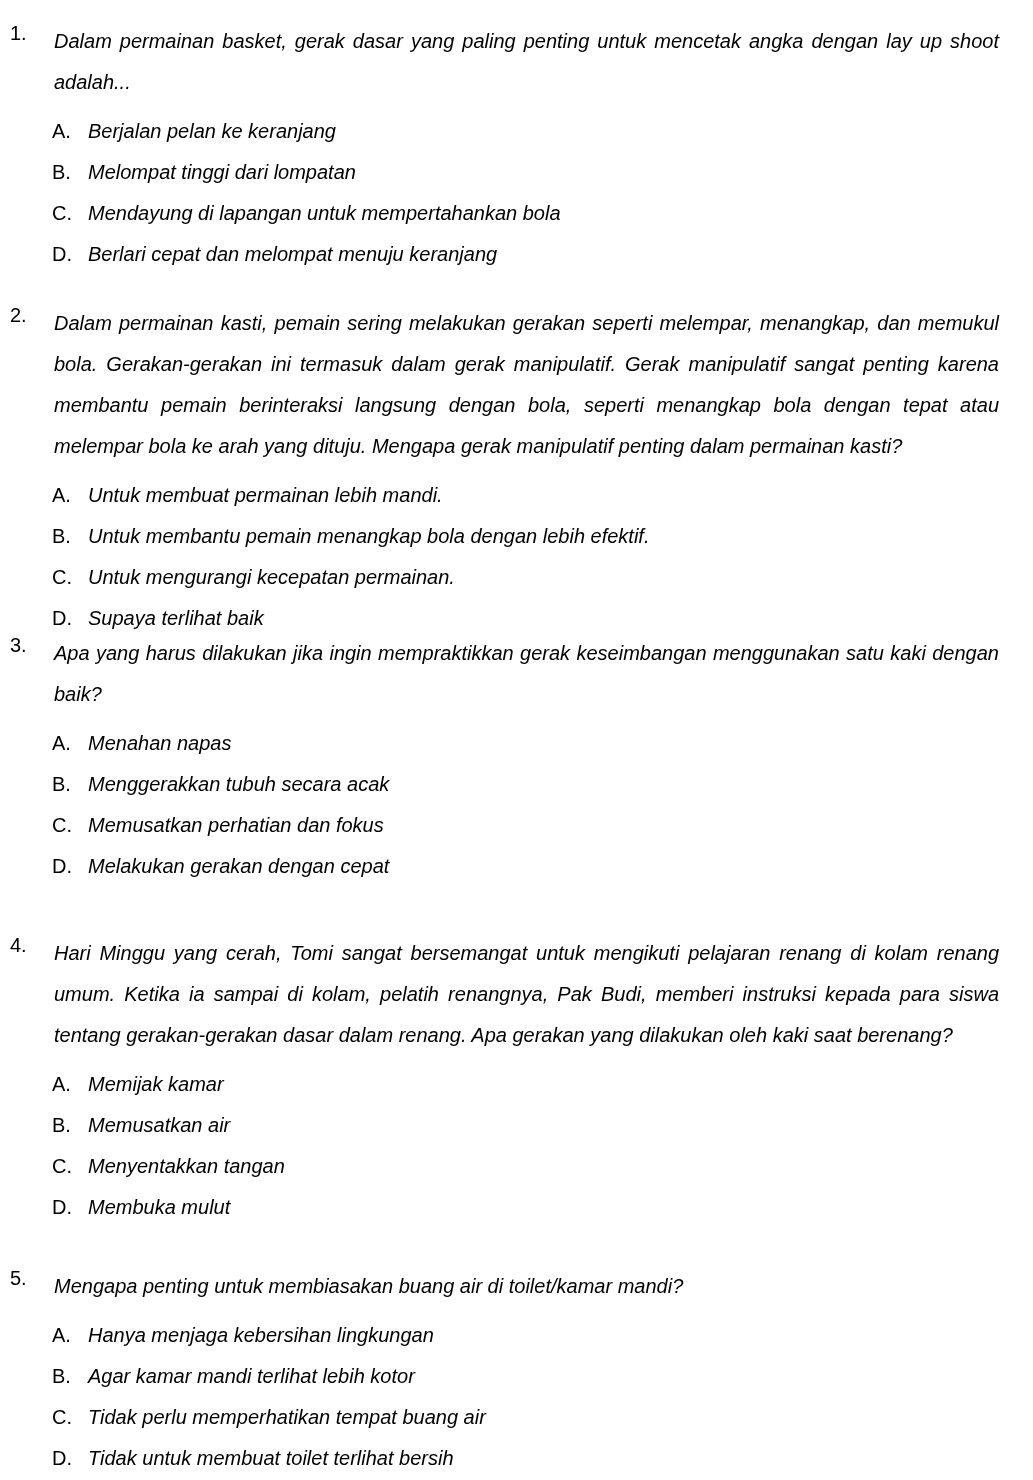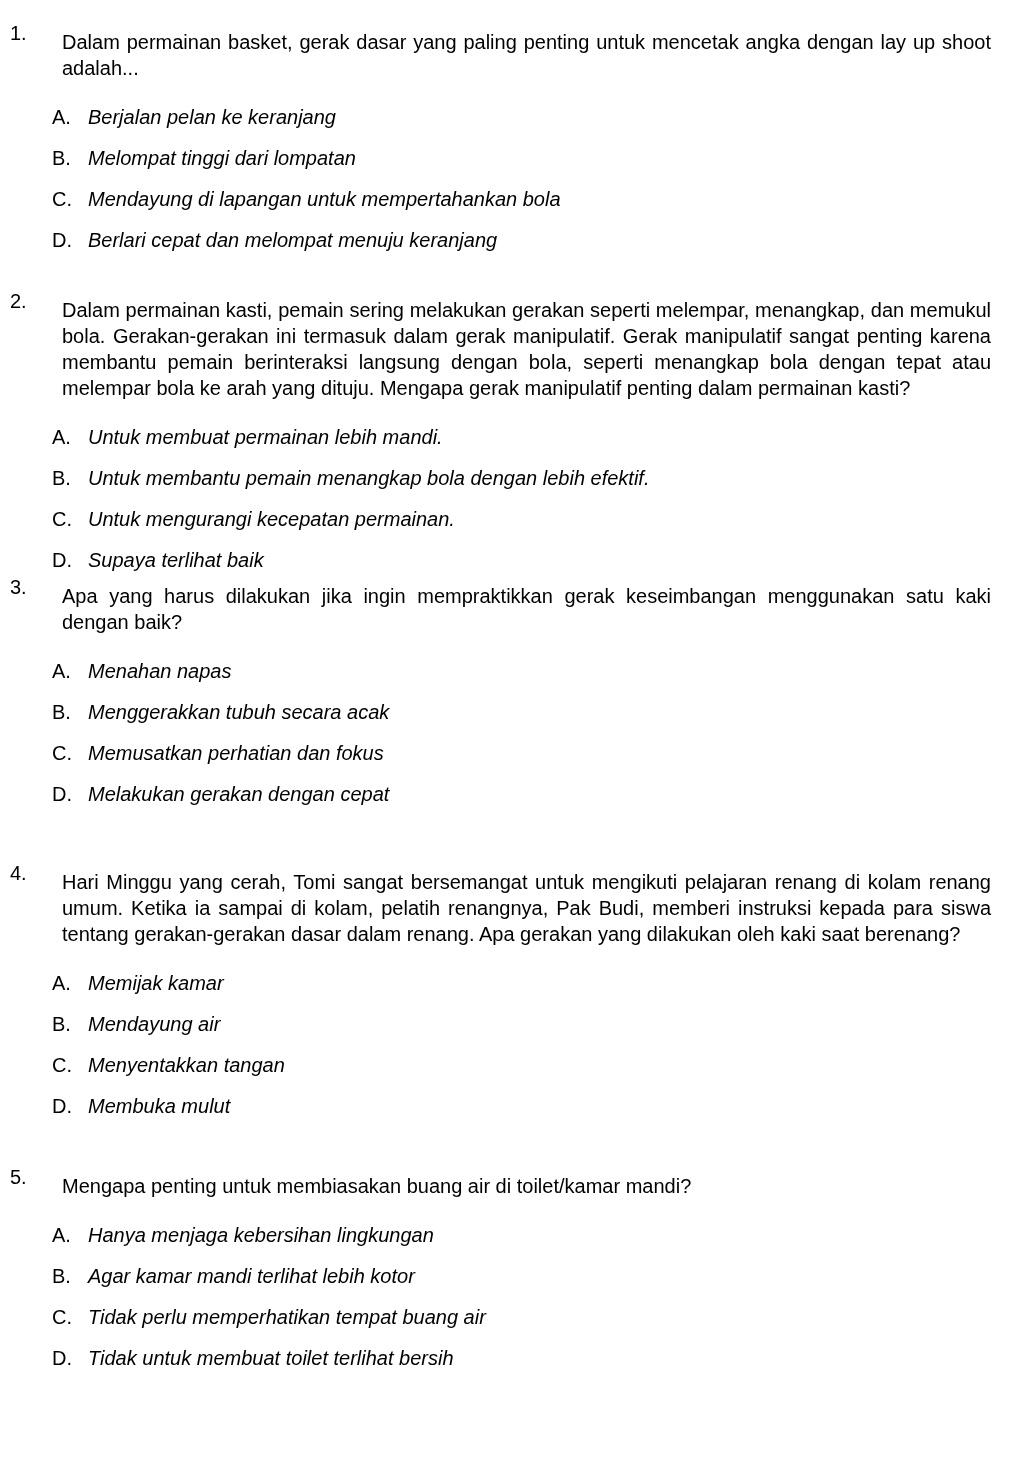--- a/index.html
+++ b/index.html
@@ -29,23 +29,24 @@
     align-items: flex-start;
   }
   .q-num {
     flex: 0 0 36px;
     width: 36px;
     line-height: 41px;
     white-space: nowrap;
   }
   .q-text {
     flex: 1;
-    margin: 16px;
-    line-height: 26px;
+    margin: 8px;
+    line-height: 41px;
     text-align: justify;
+    font-style: italic;
   }
   .options {
     margin-left: 42px;
   }
   .option {
     line-height: 41px;
     display: flex;
     align-items: flex-start;
   }
   .opt-label {
@@ -149,21 +150,21 @@
       <span class="q-num">4.</span>
       <p class="q-text">Hari Minggu yang cerah, Tomi sangat bersemangat untuk mengikuti pelajaran renang di kolam renang umum. Ketika ia sampai di kolam, pelatih renangnya, Pak Budi, memberi instruksi kepada para siswa tentang gerakan-gerakan dasar dalam renang. Apa gerakan yang dilakukan oleh kaki saat berenang?</p>
     </div>
     <div class="options">
       <div class="option">
         <span class="opt-label">A.</span>
         <span class="opt-text">Memijak kamar</span>
       </div>
       <div class="option">
         <span class="opt-label">B.</span>
-        <span class="opt-text">Mendayung air</span>
+        <span class="opt-text">Memusatkan air</span>
       </div>
       <div class="option">
         <span class="opt-label">C.</span>
         <span class="opt-text">Menyentakkan tangan</span>
       </div>
       <div class="option">
         <span class="opt-label">D.</span>
         <span class="opt-text">Membuka mulut</span>
       </div>
     </div>

